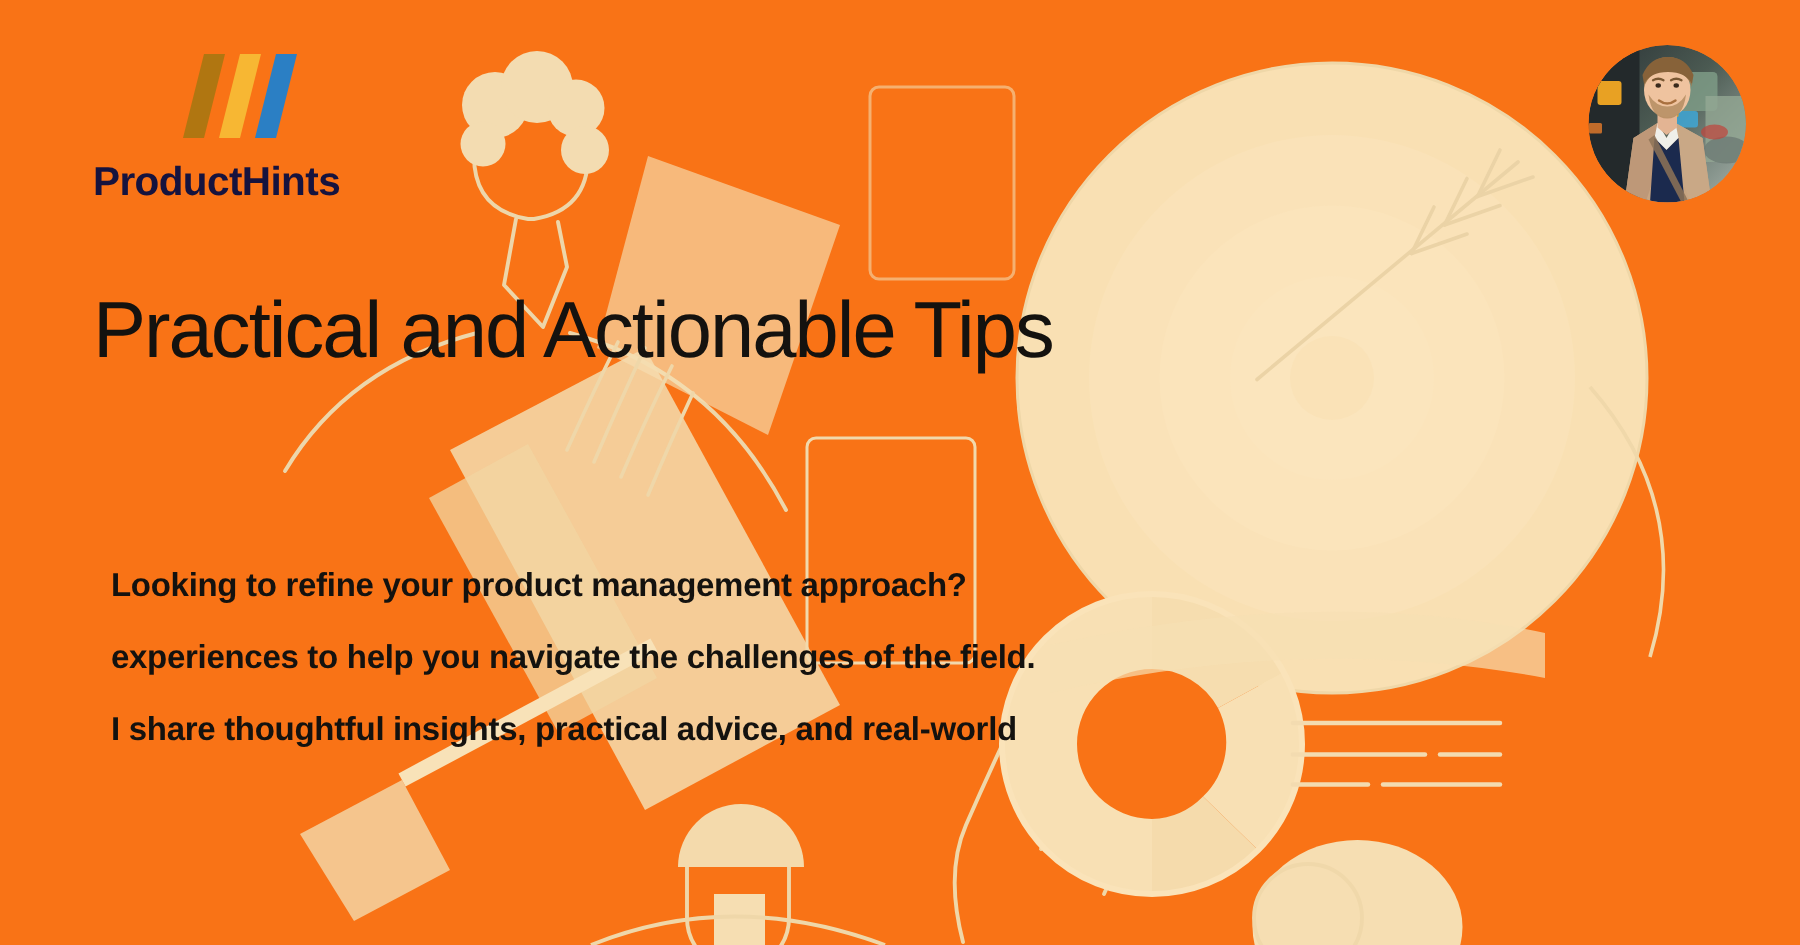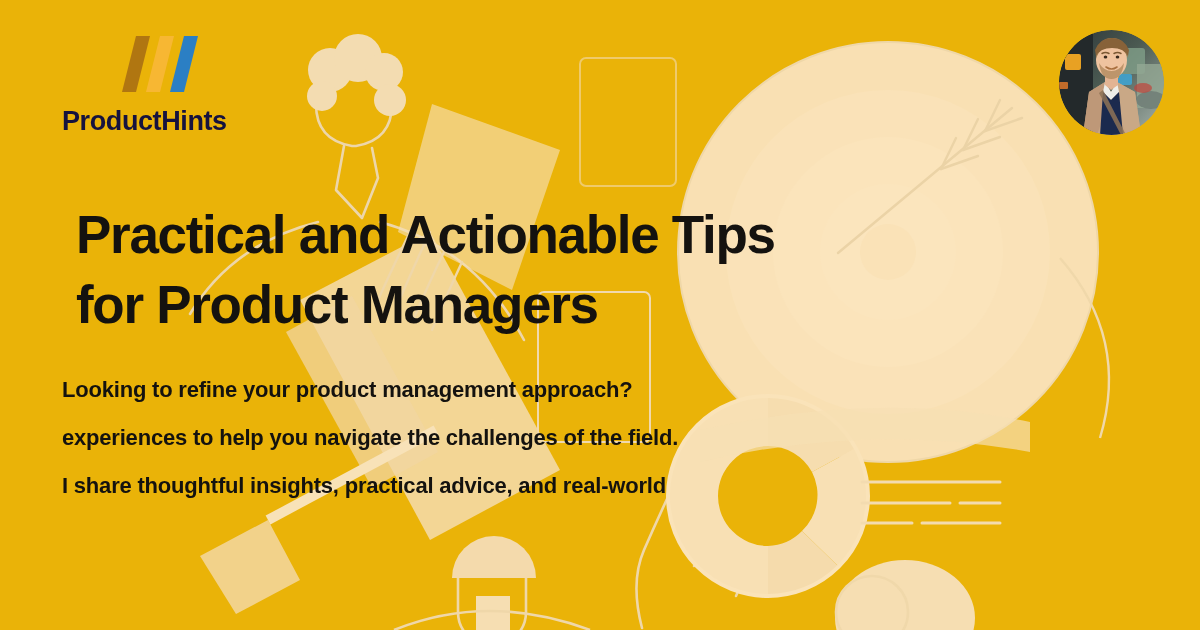--- a/index.html
+++ b/index.html
@@ -11,21 +11,21 @@
     height: 630px;
     overflow: hidden;
     font-family: "Liberation Sans", sans-serif;
     background: #FCE7C0;
   }
 
   .banner {
     position: relative;
     width: 1200px;
     height: 630px;
-    background: #eab308;
+    background: #f97316;
     overflow: hidden;
   }
 
   
   .bg-art {
     position: absolute;
     inset: 0;
     width: 1200px;
     height: 630px;
     pointer-events: none;
@@ -67,32 +67,32 @@
   .avatar svg { display: block; }
 
   
   .headline {
     position: absolute;
     left: 62px;
     top: 186px;
     z-index: 4;
     font-size: 53px;
     line-height: 70px;
-    font-weight: bold;
+    font-weight: normal;
     letter-spacing: -1.3px;
     color: #14120F;
-    margin: 14px;
+    margin: 0;
     max-width: 820px;
   }
   .headline .hl-line { display: block; white-space: nowrap; }
 
   
   .body-copy {
     position: absolute;
-    left: 62px;
+    left: 74px;
     top: 366px;
     z-index: 4;
     font-size: 22px;
     line-height: 48px;
     font-weight: bold;
     letter-spacing: -0.2px;
     color: #14120F;
     margin: 0;
     max-width: 860px;
   }
@@ -261,21 +261,20 @@
         <path d="M43 23.5 q3.5 -2 7 0" stroke="#7A5833" stroke-width="1.5" fill="none" stroke-linecap="round"></path>
         <path d="M55 23.5 q3.5 -2 7 0" stroke="#7A5833" stroke-width="1.5" fill="none" stroke-linecap="round"></path>
 
         <path d="M47 37 q5.5 4 11 0" stroke="#A9703F" stroke-width="1.6" fill="none" stroke-linecap="round"></path>
       </g>
     </svg>
   </div>
 
   <h1 class="headline">
     <span class="hl-line">Practical and Actionable Tips</span>
-    <span class="hl-line">for Product Managers</span>
   </h1>
 
   <p class="body-copy">
     <span class="bc-line">Looking to refine your product management approach?</span>
     <span class="bc-line">experiences to help you navigate the challenges of the field.</span>
     <span class="bc-line">I share thoughtful insights, practical advice, and real-world</span>
   </p>
 
 </div>
 

